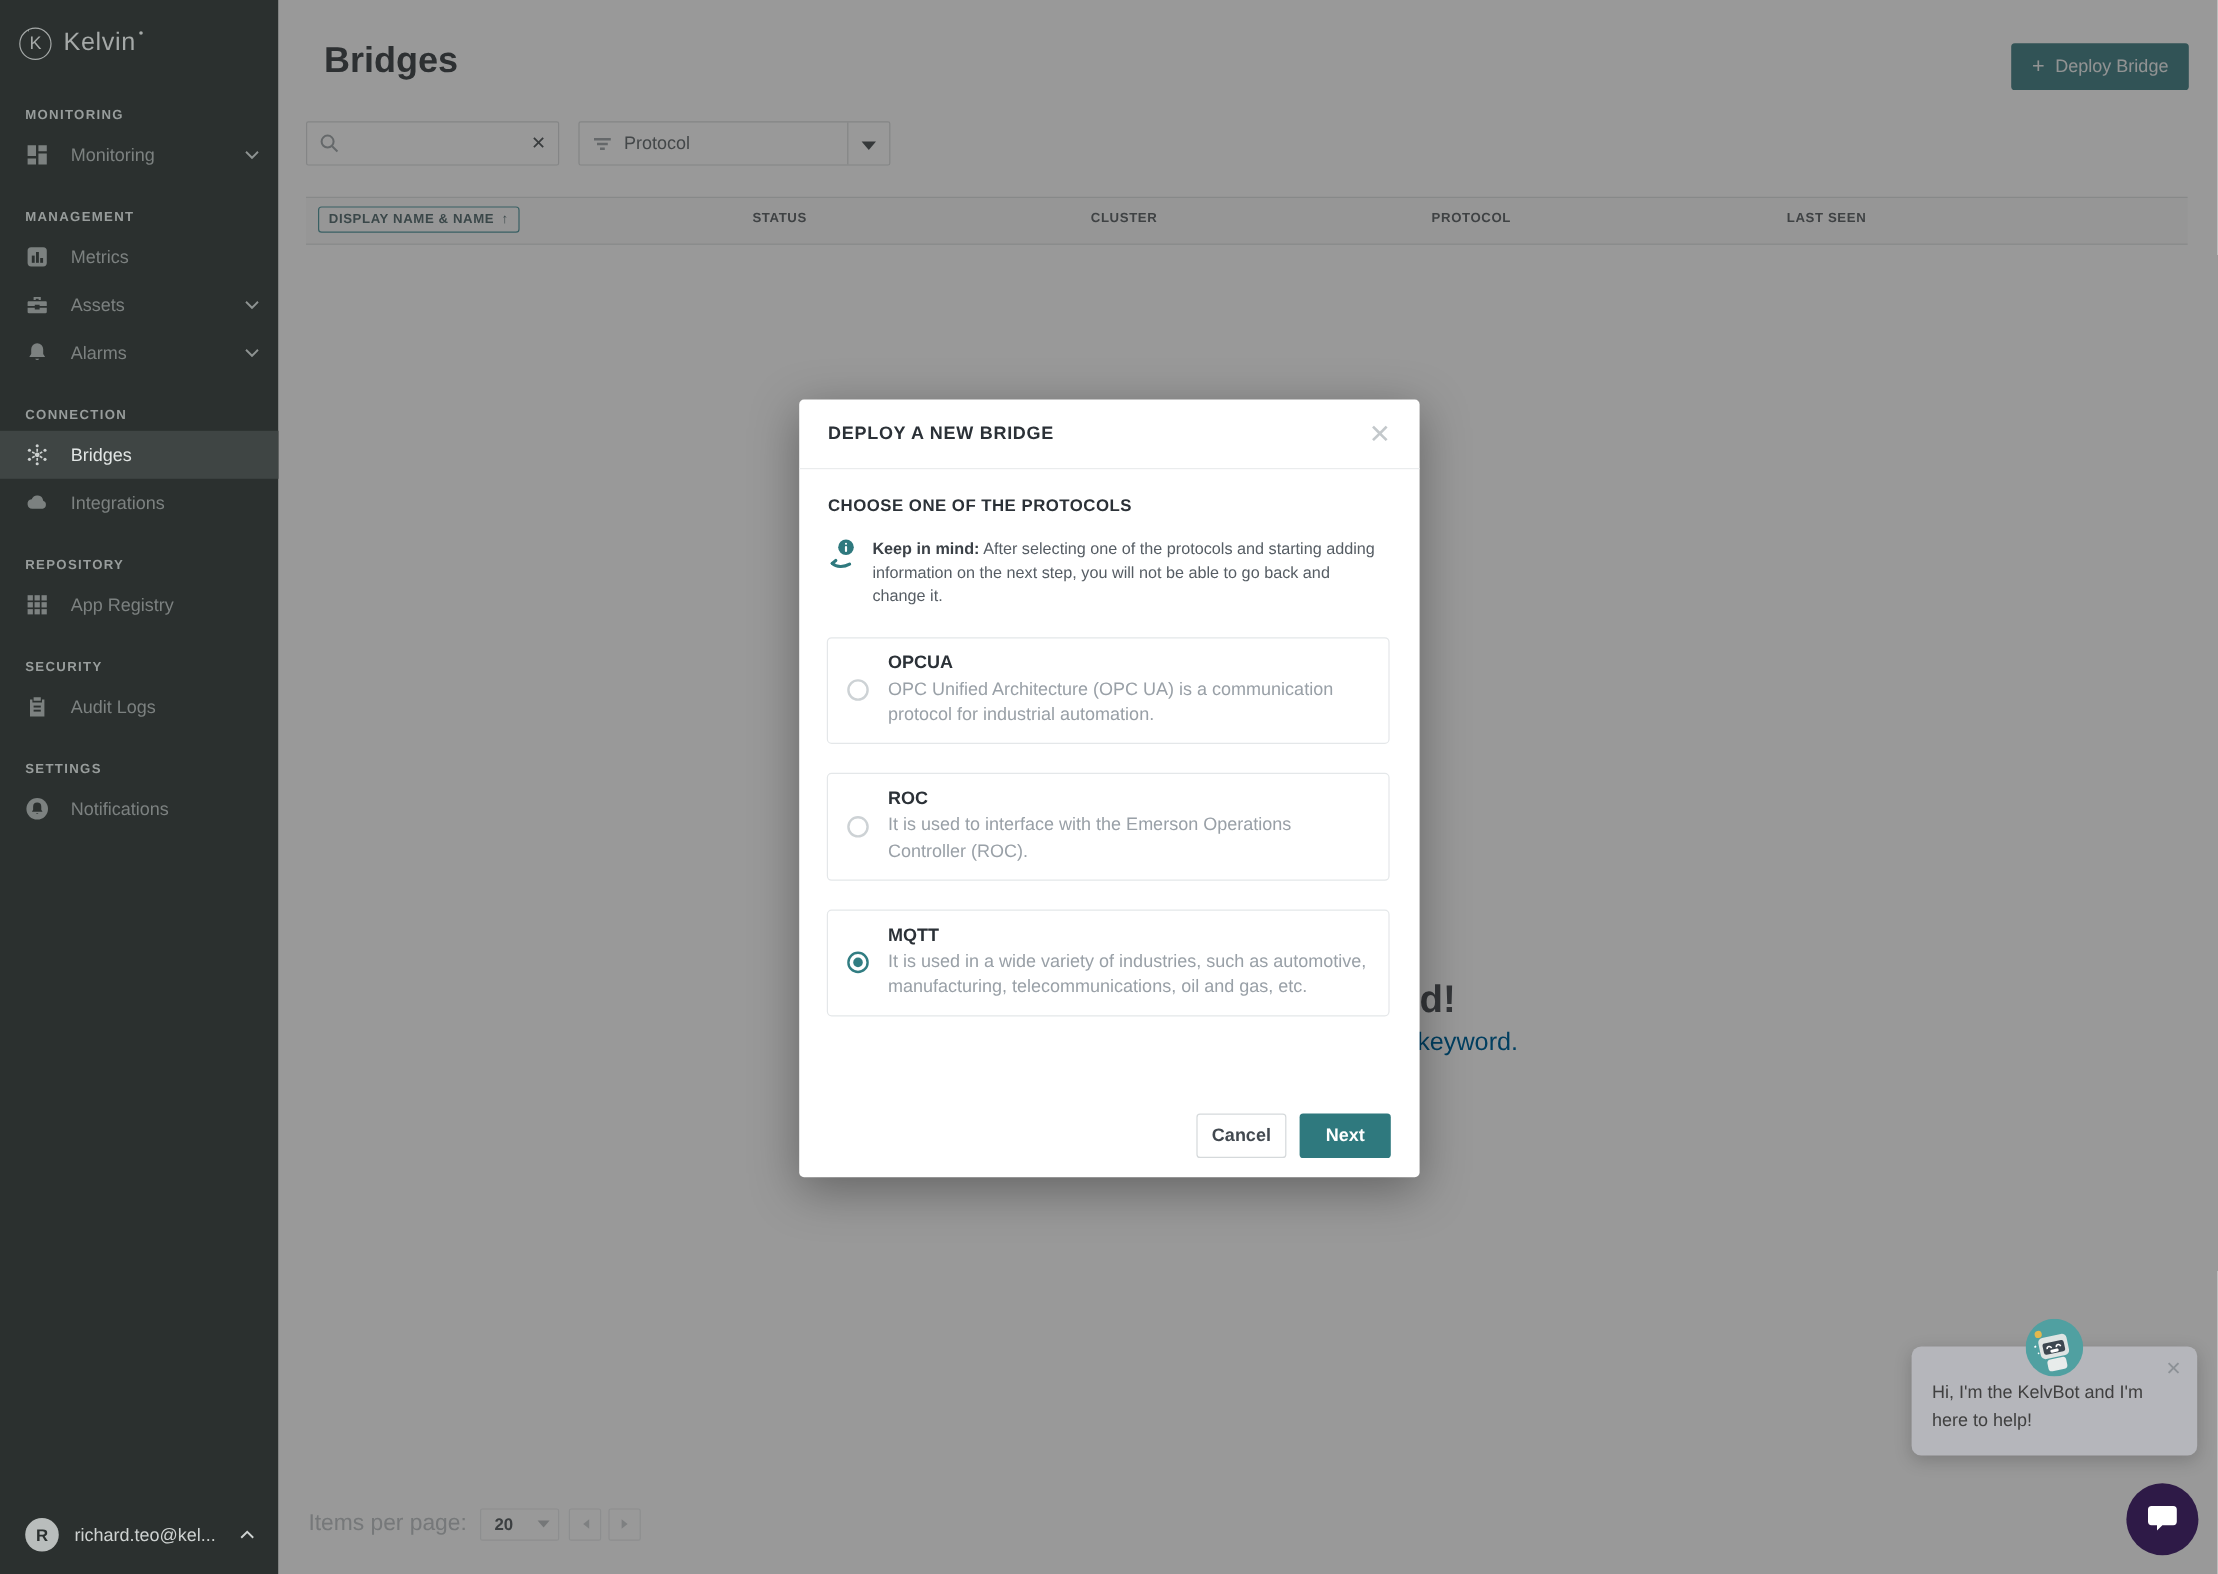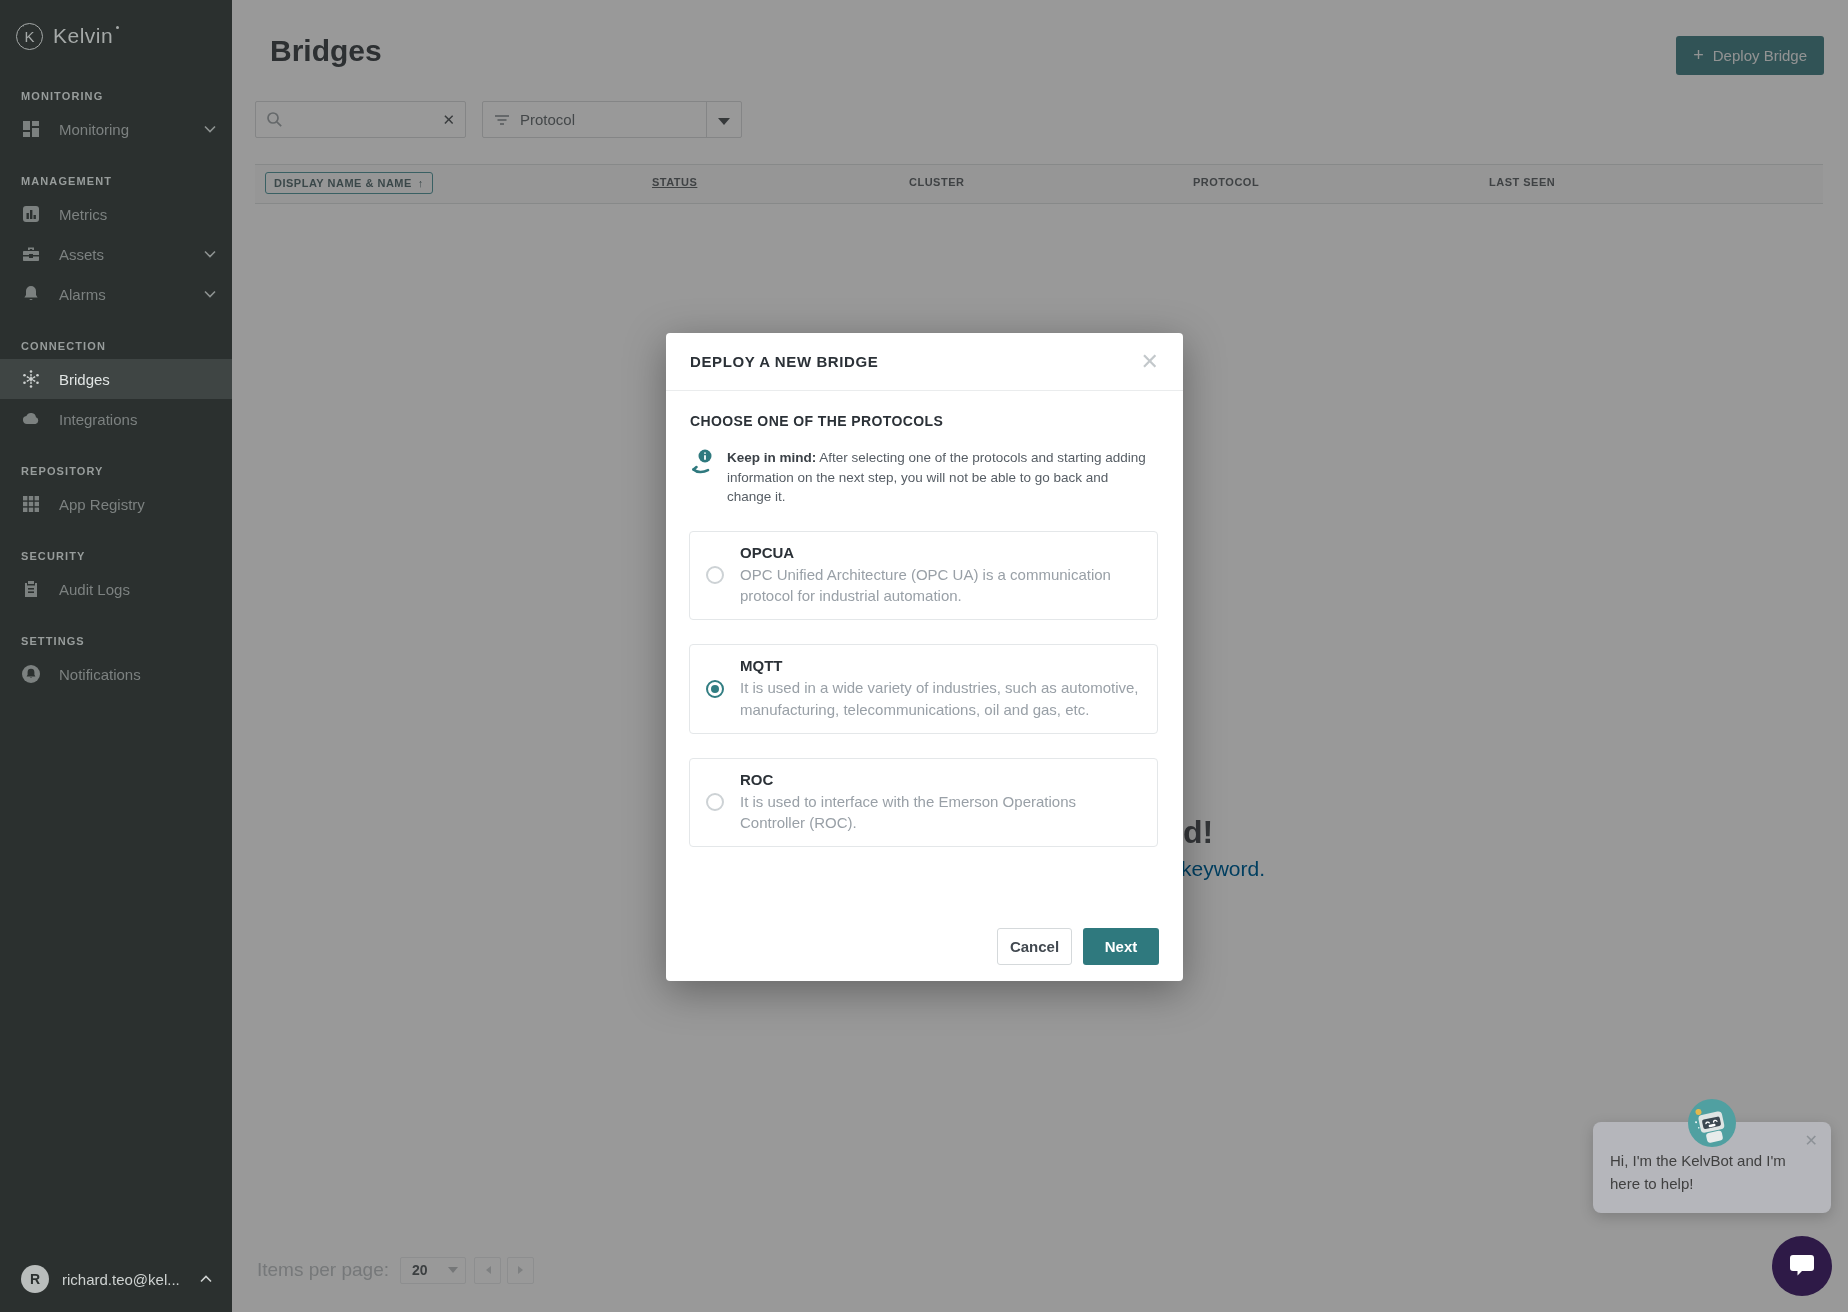--- a/index.html
+++ b/index.html
@@ -56,21 +56,21 @@
   .select-divider { position: absolute; right: 34px; top: 0; bottom: 0; width: 1px; background: #dcdedf; }
   .select-caret { position: absolute; right: 11px; top: 16px; width: 0; height: 0;
     border-left: 6px solid transparent; border-right: 6px solid transparent; border-top: 7px solid #5a5f62; }
 
   .table-header { position: absolute; left: 23px; right: 25px; top: 164px; height: 40px;
     background: #fbfbfb; border-top: 1px solid #e2e4e4; border-bottom: 1px solid #e2e4e4; }
   .sort-chip { position: absolute; left: 10px; top: 7px; height: 22px; padding: 0 8px;
     border: 1px solid #5fa0a6; border-radius: 3px; display: flex; align-items: center; gap: 6px;
     font-size: 11px; font-weight: bold; letter-spacing: .5px; color: #62777a; cursor: pointer; background: transparent; }
   .th { position: absolute; top: 11px; font-size: 11px; font-weight: bold; letter-spacing: .5px; color: #6a6f72; }
-  .th-status   { left: 397px; text-decoration: underline; }
+  .th-status   { left: 372px; }
   .th-cluster  { left: 654px; }
   .th-protocol { left: 938px; }
   .th-lastseen { left: 1234px; }
 
   .empty-frag-title { position: absolute; left: 951px; top: 814px; font-size: 32px; font-weight: bold; color: #575b60; }
   .empty-frag-sub   { position: absolute; left: 949px; top: 857px; font-size: 21px; color: #0369a1; }
 
   .pagination { position: absolute; left: 25px; top: 1255px; height: 30px; display: flex; align-items: center; }
   .pag-label { font-size: 19px; color: #c5c9cb; margin-right: 11px; }
   .pag-select { width: 66px; height: 27px; border: 1px solid #ebedee; background: #fff; border-radius: 2px;
@@ -338,31 +338,31 @@
     </div>
 
     <div class="option-card">
       <span class="radio"></span>
       <span>
         <div class="opt-title">OPCUA</div>
         <div class="opt-desc">OPC Unified Architecture (OPC UA) is a communication protocol for industrial automation.</div>
       </span>
     </div>
     <div class="option-card">
+      <span class="radio"></span>
+      <span>
+        <div class="opt-title">ROC</div>
+        <div class="opt-desc">It is used to interface with the Emerson Operations Controller (ROC).</div>
+      </span>
+    </div>
+    <div class="option-card">
       <span class="radio selected"></span>
       <span>
         <div class="opt-title">MQTT</div>
         <div class="opt-desc">It is used in a wide variety of industries, such as automotive, manufacturing, telecommunications, oil and gas, etc.</div>
-      </span>
-    </div>
-    <div class="option-card">
-      <span class="radio"></span>
-      <span>
-        <div class="opt-title">ROC</div>
-        <div class="opt-desc">It is used to interface with the Emerson Operations Controller (ROC).</div>
       </span>
     </div>
   </div>
   <div class="modal-footer">
     <button class="btn-cancel">Cancel</button>
     <button class="btn-next">Next</button>
   </div>
 </div>
 
 <div class="chat-card">

